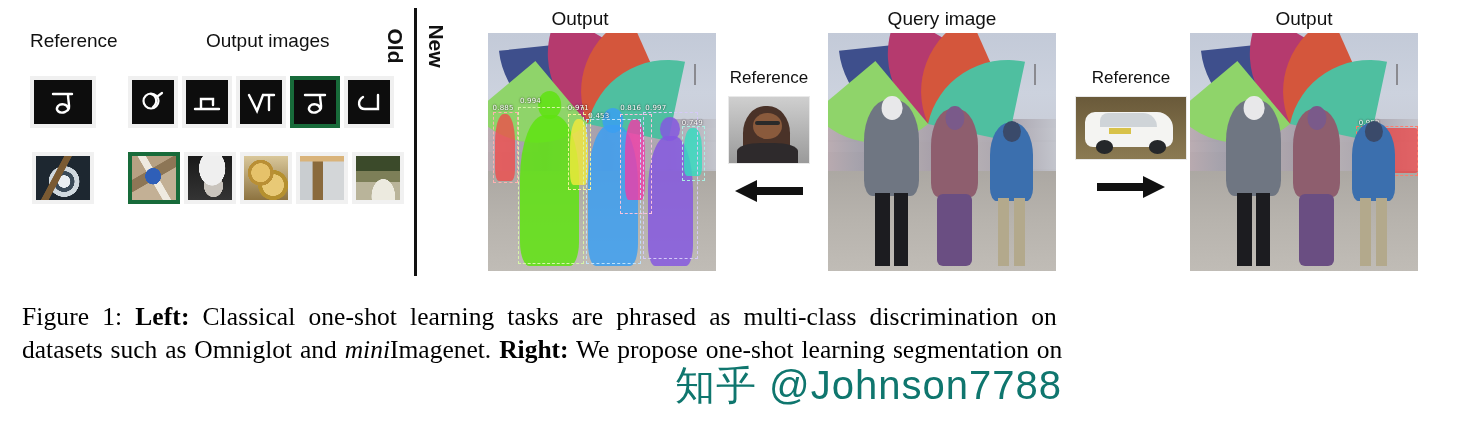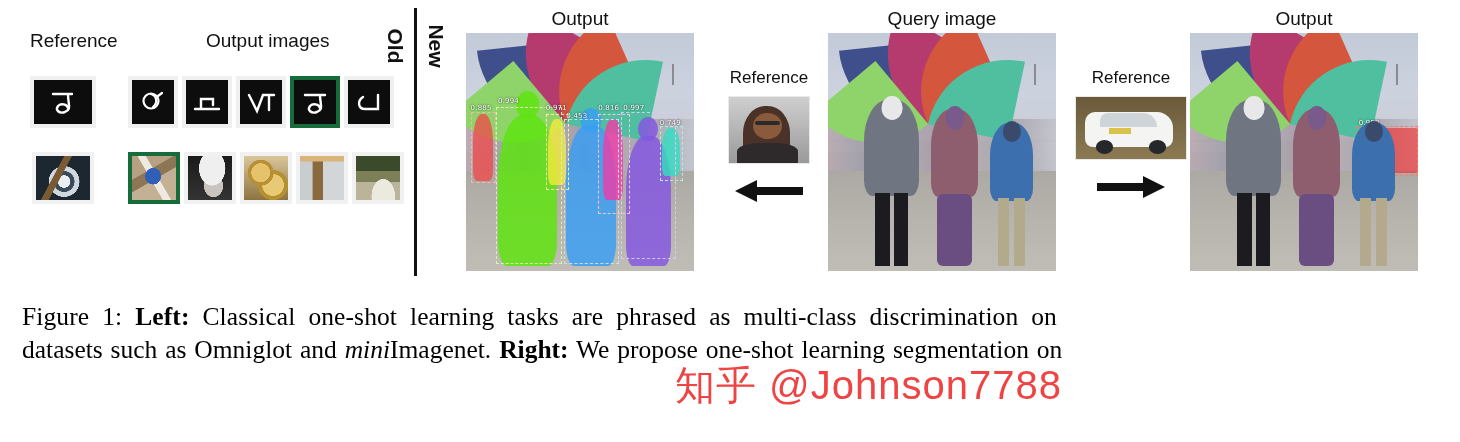--- a/index.html
+++ b/index.html
@@ -87,21 +87,21 @@
   #caption{position:absolute;left:22px;top:300px;width:1420px;
            font-family:"Liberation Serif",serif;font-size:25.5px;line-height:33px;
            color:#000;text-align:justify;}
   #caption b{font-weight:bold;}
   #caption i{font-style:italic;}
   #cap-l1,#cap-l2,#cap-l3{white-space:nowrap;}
   #cap-l1{letter-spacing:.1px;word-spacing:6.5px;}
   #cap-l2{word-spacing:1.5px;}
 
   #watermark{position:absolute;left:675px;top:358px;width:770px;height:60px;
-     font-family:"Liberation Sans",sans-serif;font-size:40px;color:#ef4444;
+     font-family:"Liberation Sans",sans-serif;font-size:40px;color:#0f766e;
      letter-spacing:1px;white-space:nowrap;pointer-events:none;}
 </style>
 </head>
 <body>
 
 <div id="figure">
 
   <div id="left-panel">
 
     <div class="col-title" id="title-reference">Reference</div>
@@ -187,21 +187,21 @@
       <i style="background:radial-gradient(ellipse at 62% 92%, #eceadf 0 30%, transparent 31%);"></i>
     </div>
   </div>
 
   <div id="divider"></div>
   <div class="vlabel" id="label-old">Old</div>
   <div class="vlabel" id="label-new">New</div>
 
   <div class="pan-title" style="left:466px;top:8px;width:228px;">Output</div>
 
-  <div class="bigimg" id="img-output-left" style="left:466px;top:33px;">
+  <div class="bigimg" id="img-output-left" style="left:488px;top:33px;">
     <div class="scene">
       <div class="sky"></div>
       <div class="ground"></div>
       <div class="tents"></div>
       <div class="van"></div>
       <div class="horizon"></div>
       <div class="crowd"></div>
       <div class="umb">
         <span style="background:#3e4f8c;transform:rotate(-96deg);"></span>
         <span style="background:#b53a6e;transform:rotate(-60deg);"></span>

